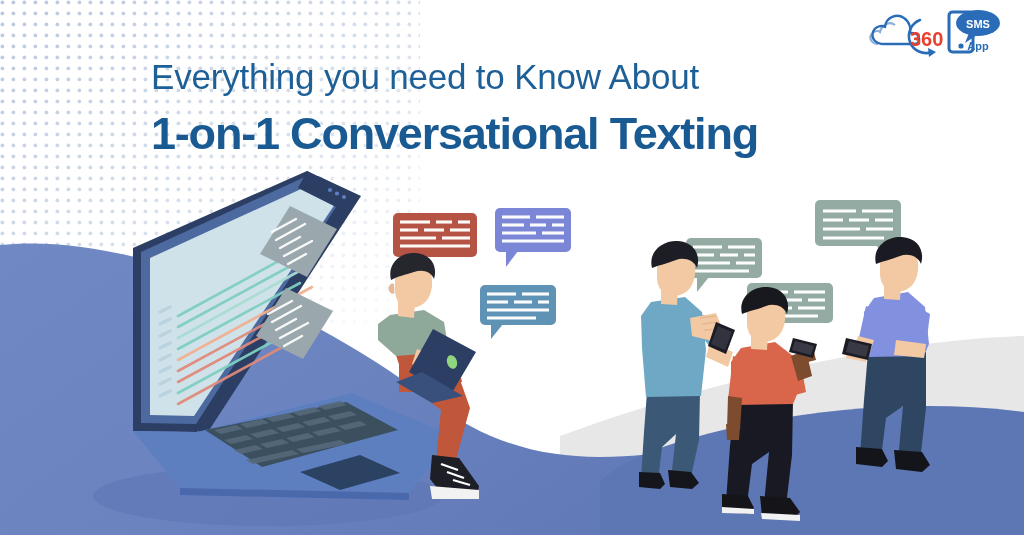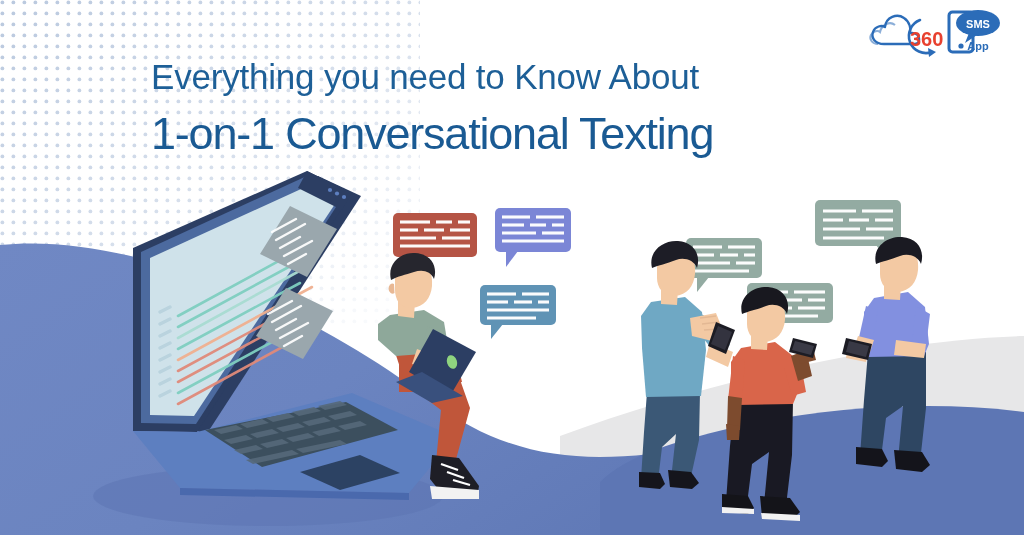--- a/index.html
+++ b/index.html
@@ -23,21 +23,21 @@
   .headline-block {
     position:absolute; left:140px; top:56px; z-index:6;
     width:760px;
     margin-left:11px;
   }
   .headline-line1 {
     font-size:35px; font-weight:400; color:#1d5f97;
     letter-spacing:-0.2px; line-height:1.18; white-space:nowrap;
   }
   .headline-line2 {
-    font-size:45px; font-weight:normal; color:#1a5a93;
+    font-size:45px; font-weight:bold; color:#1a5a93;
     letter-spacing:-1.2px; line-height:1.18; margin-top:10px; white-space:nowrap;
   }
 
   
   .logo-wrap {
     position:absolute; right:22px; top:4px; z-index:7;
     width:136px; height:62px;
   }
   .logo-wrap svg { width:136px; height:62px; display:block; }
 </style>

